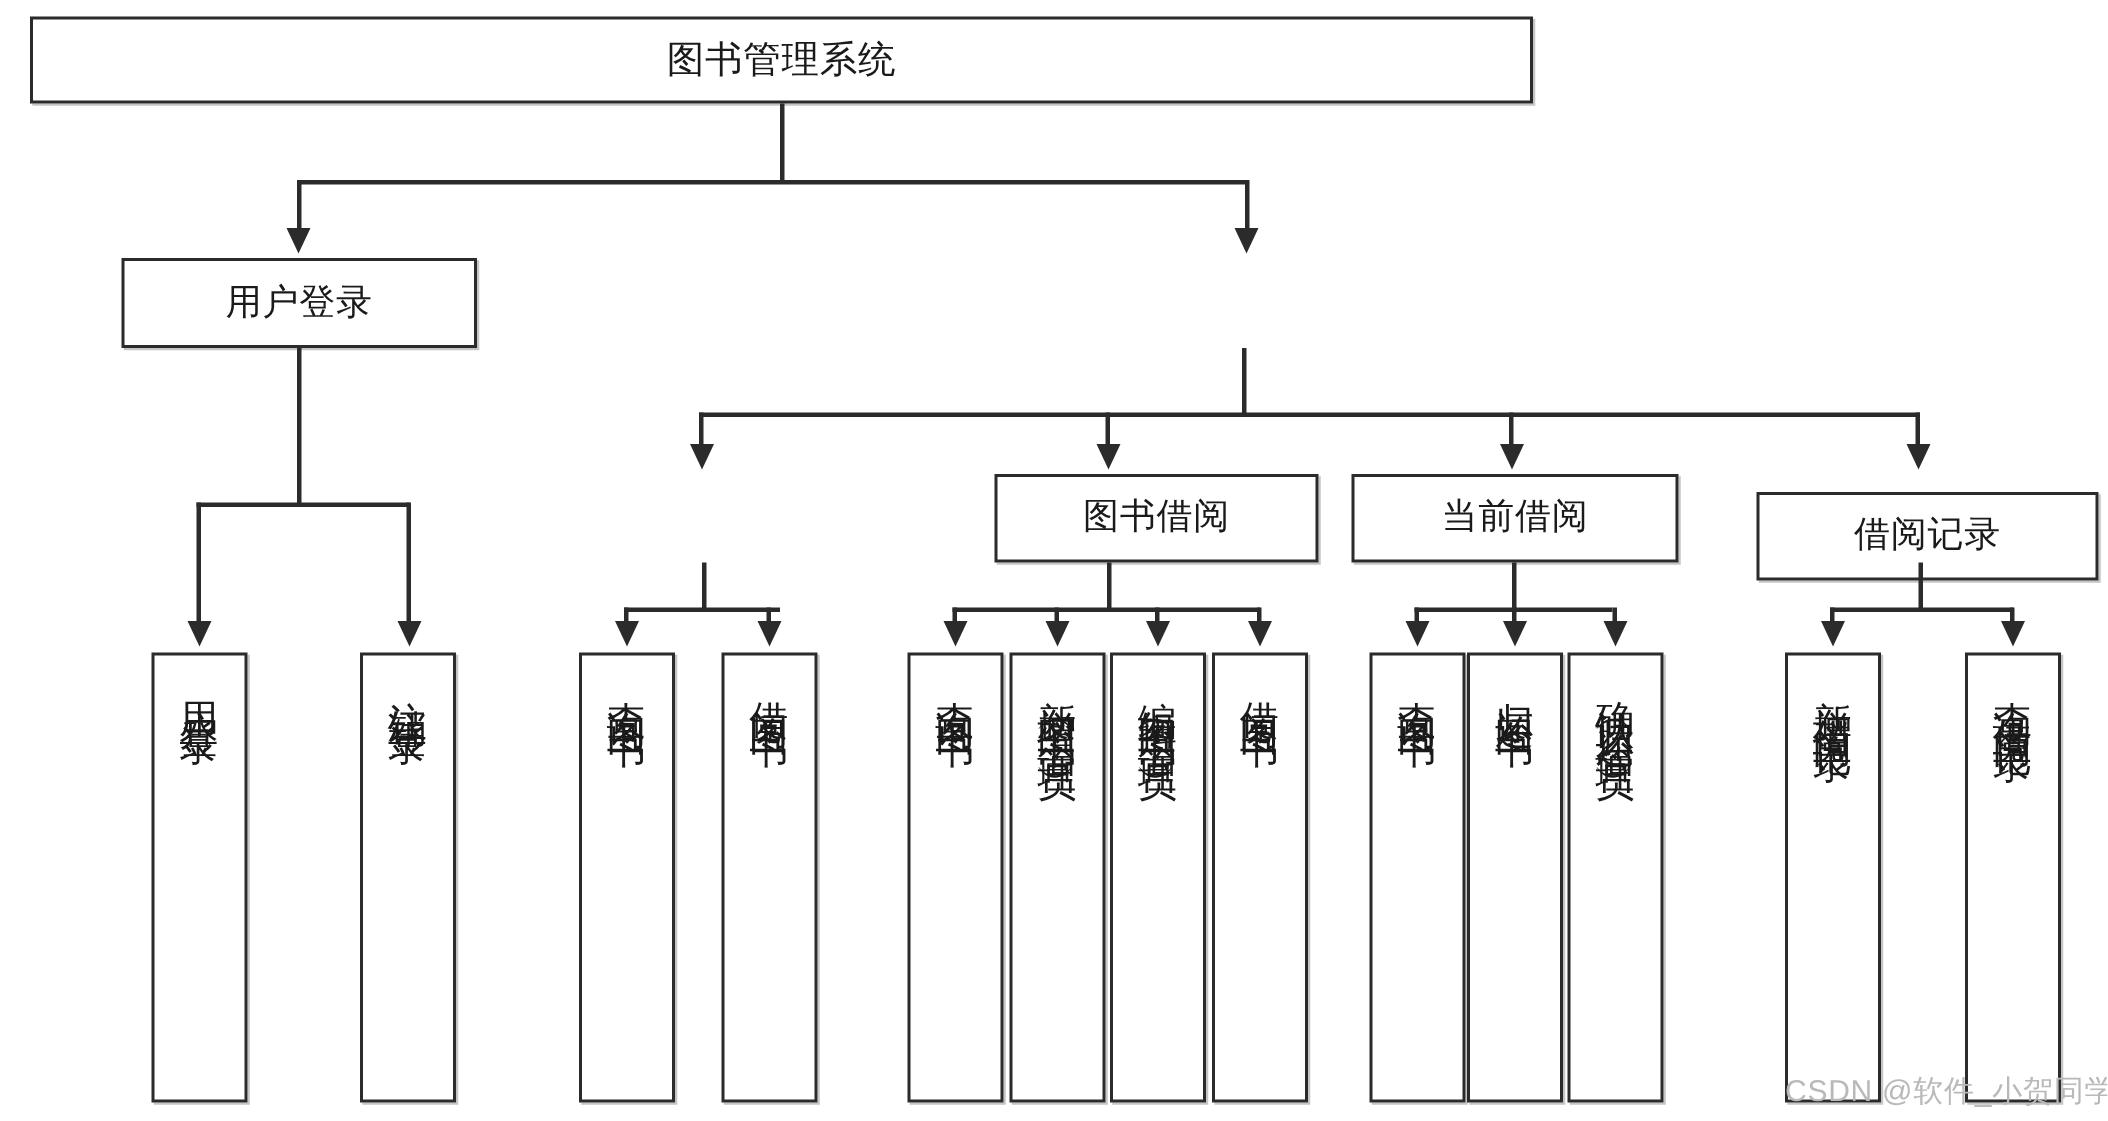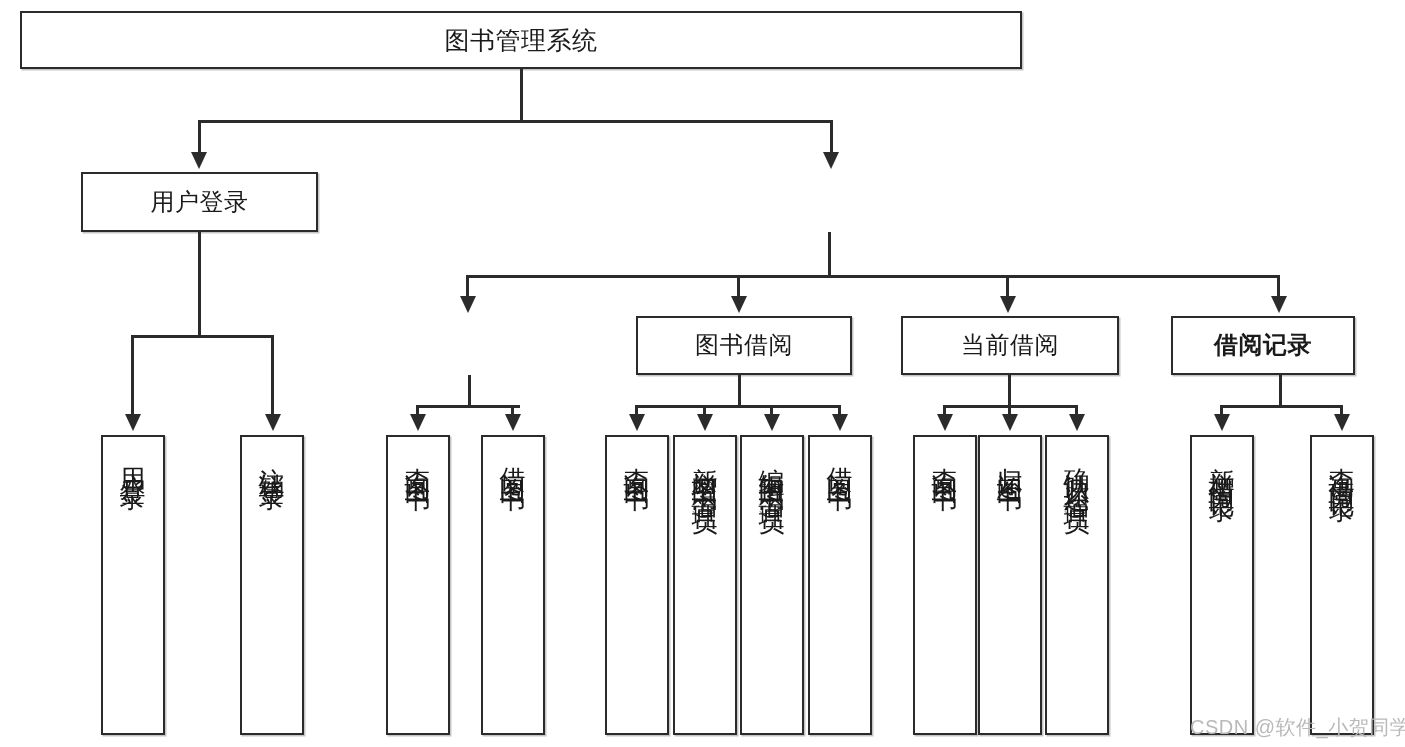--- a/index.html
+++ b/index.html
@@ -87,29 +87,29 @@
   <div class="node root horiz" style="left:20px; top:11px; width:1002px; height:58px;">
     <span class="node-label">图书管理系统</span>
   </div>
 
   <div class="node horiz" style="left:81px; top:172px; width:237px; height:60px;">
     <span class="node-label">用户登录</span>
   </div>
 
 
 
-  <div class="node horiz" style="left:636px; top:316px; width:216px; height:59px;">
+  <div class="node horiz" style="left:663px; top:316px; width:216px; height:59px;">
     <span class="node-label">图书借阅</span>
   </div>
 
   <div class="node horiz" style="left:901px; top:316px; width:218px; height:59px;">
     <span class="node-label">当前借阅</span>
   </div>
 
-  <div class="node horiz" style="left:1171px; top:316px; width:184px; height:59px;font-weight:bold;">
+  <div class="node horiz" style="left:1171px; top:328px; width:228px; height:59px;">
     <span class="node-label">借阅记录</span>
   </div>
 
   <div class="node vert" style="left:101px; top:435px; width:64px; height:300px;">
     <span class="node-label">用户登录</span>
   </div>
   <div class="node vert" style="left:240px; top:435px; width:64px; height:300px;">
     <span class="node-label">注销登录</span>
   </div>
   <div class="node vert" style="left:386px; top:435px; width:64px; height:300px;">

